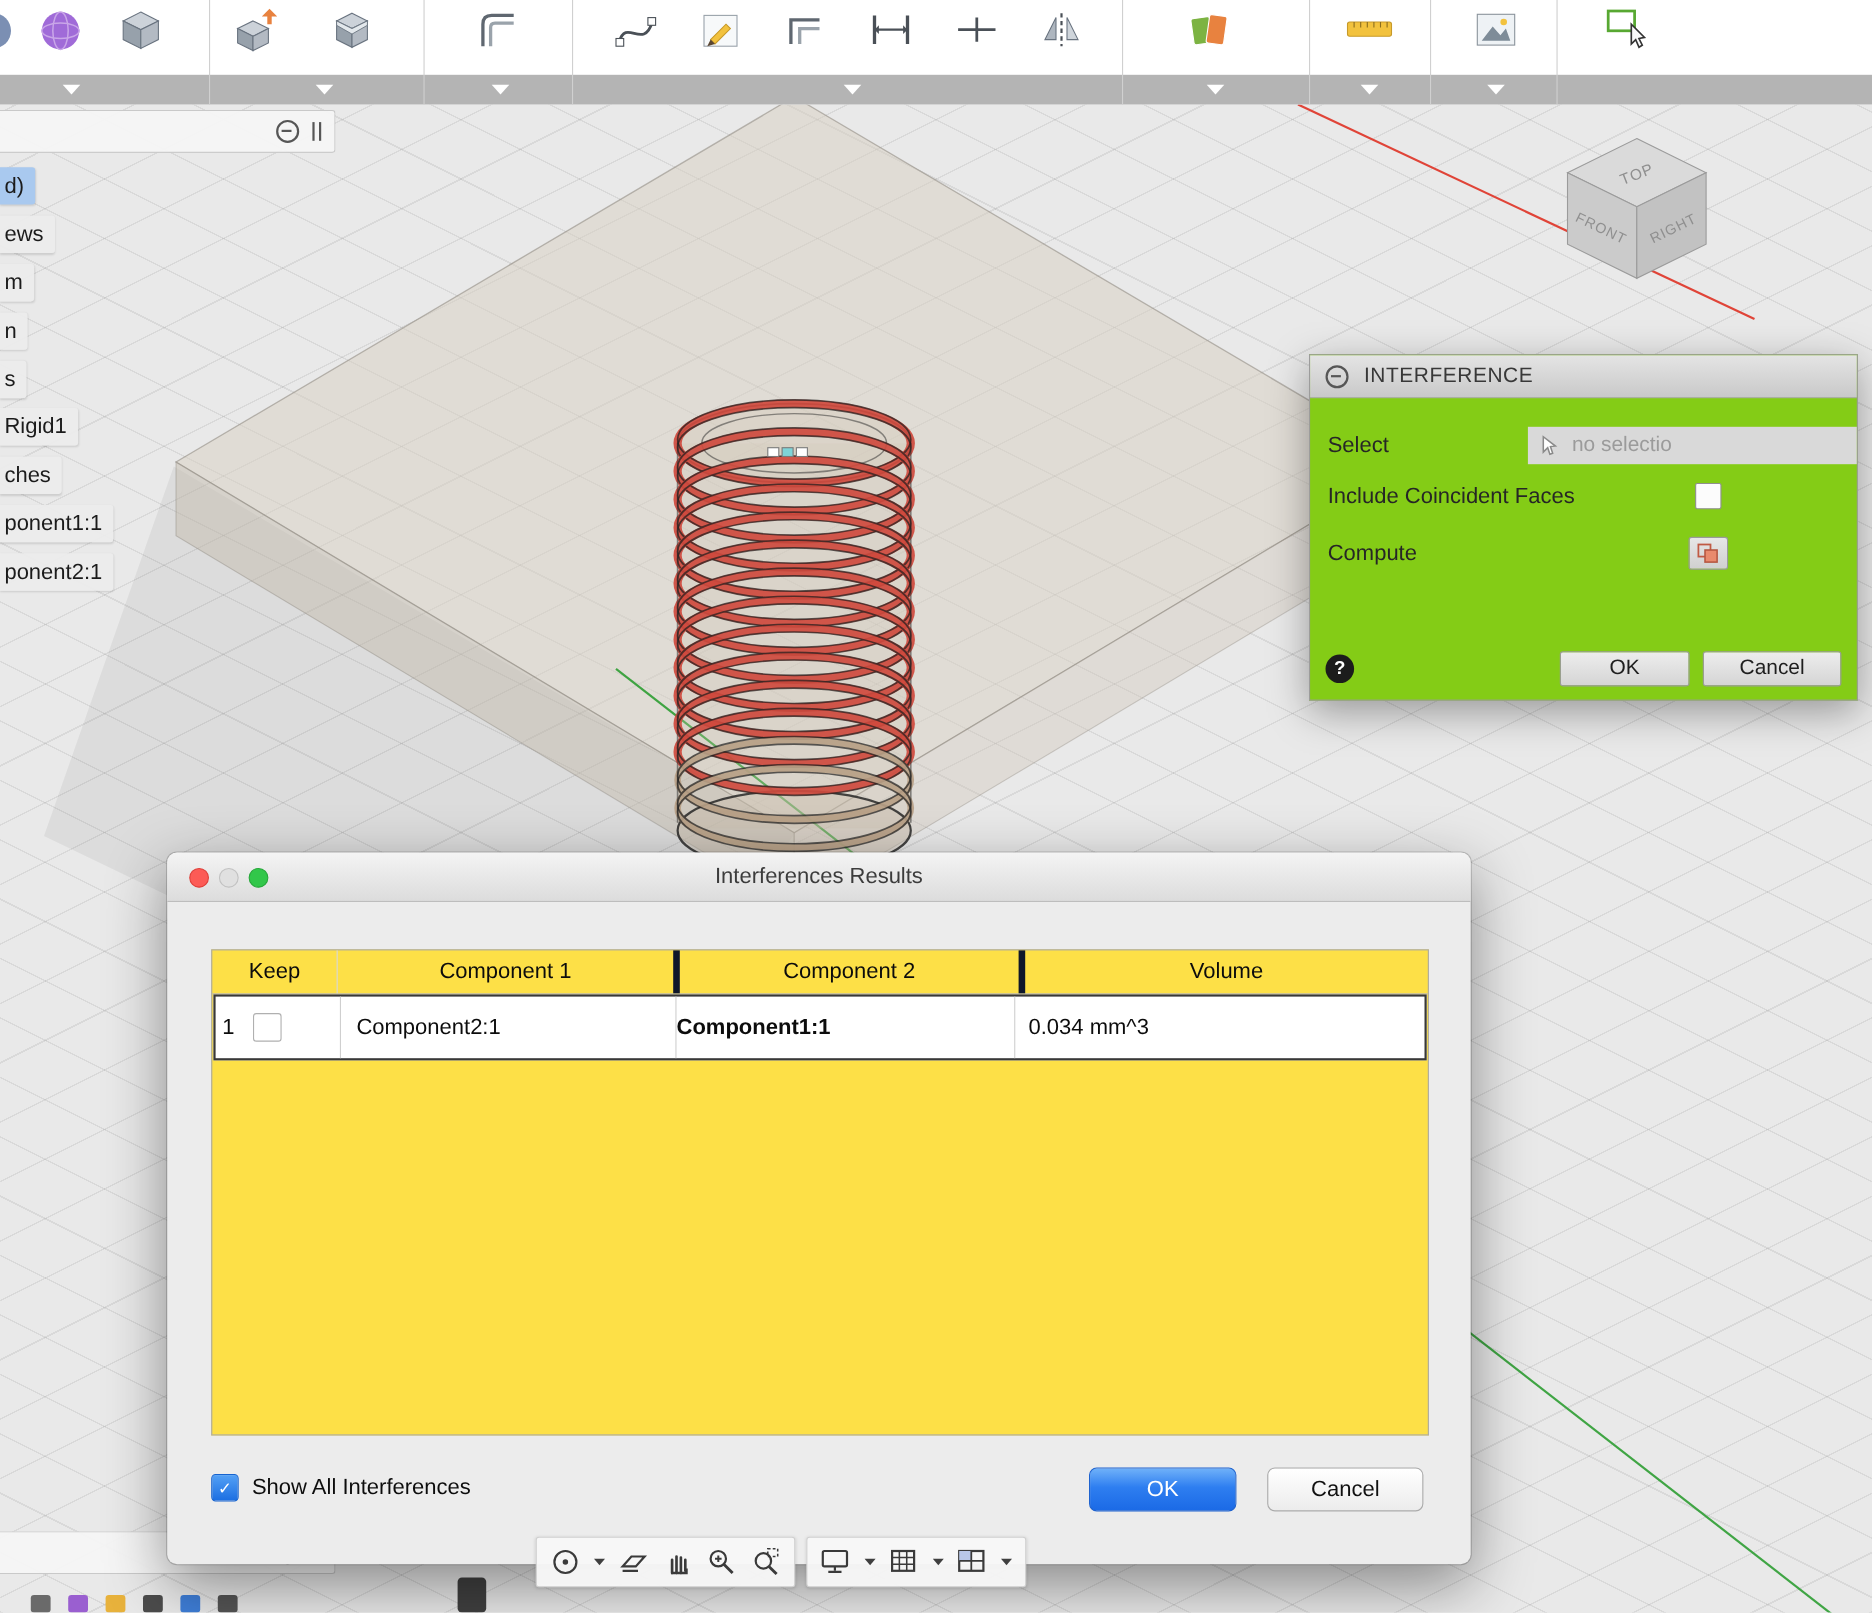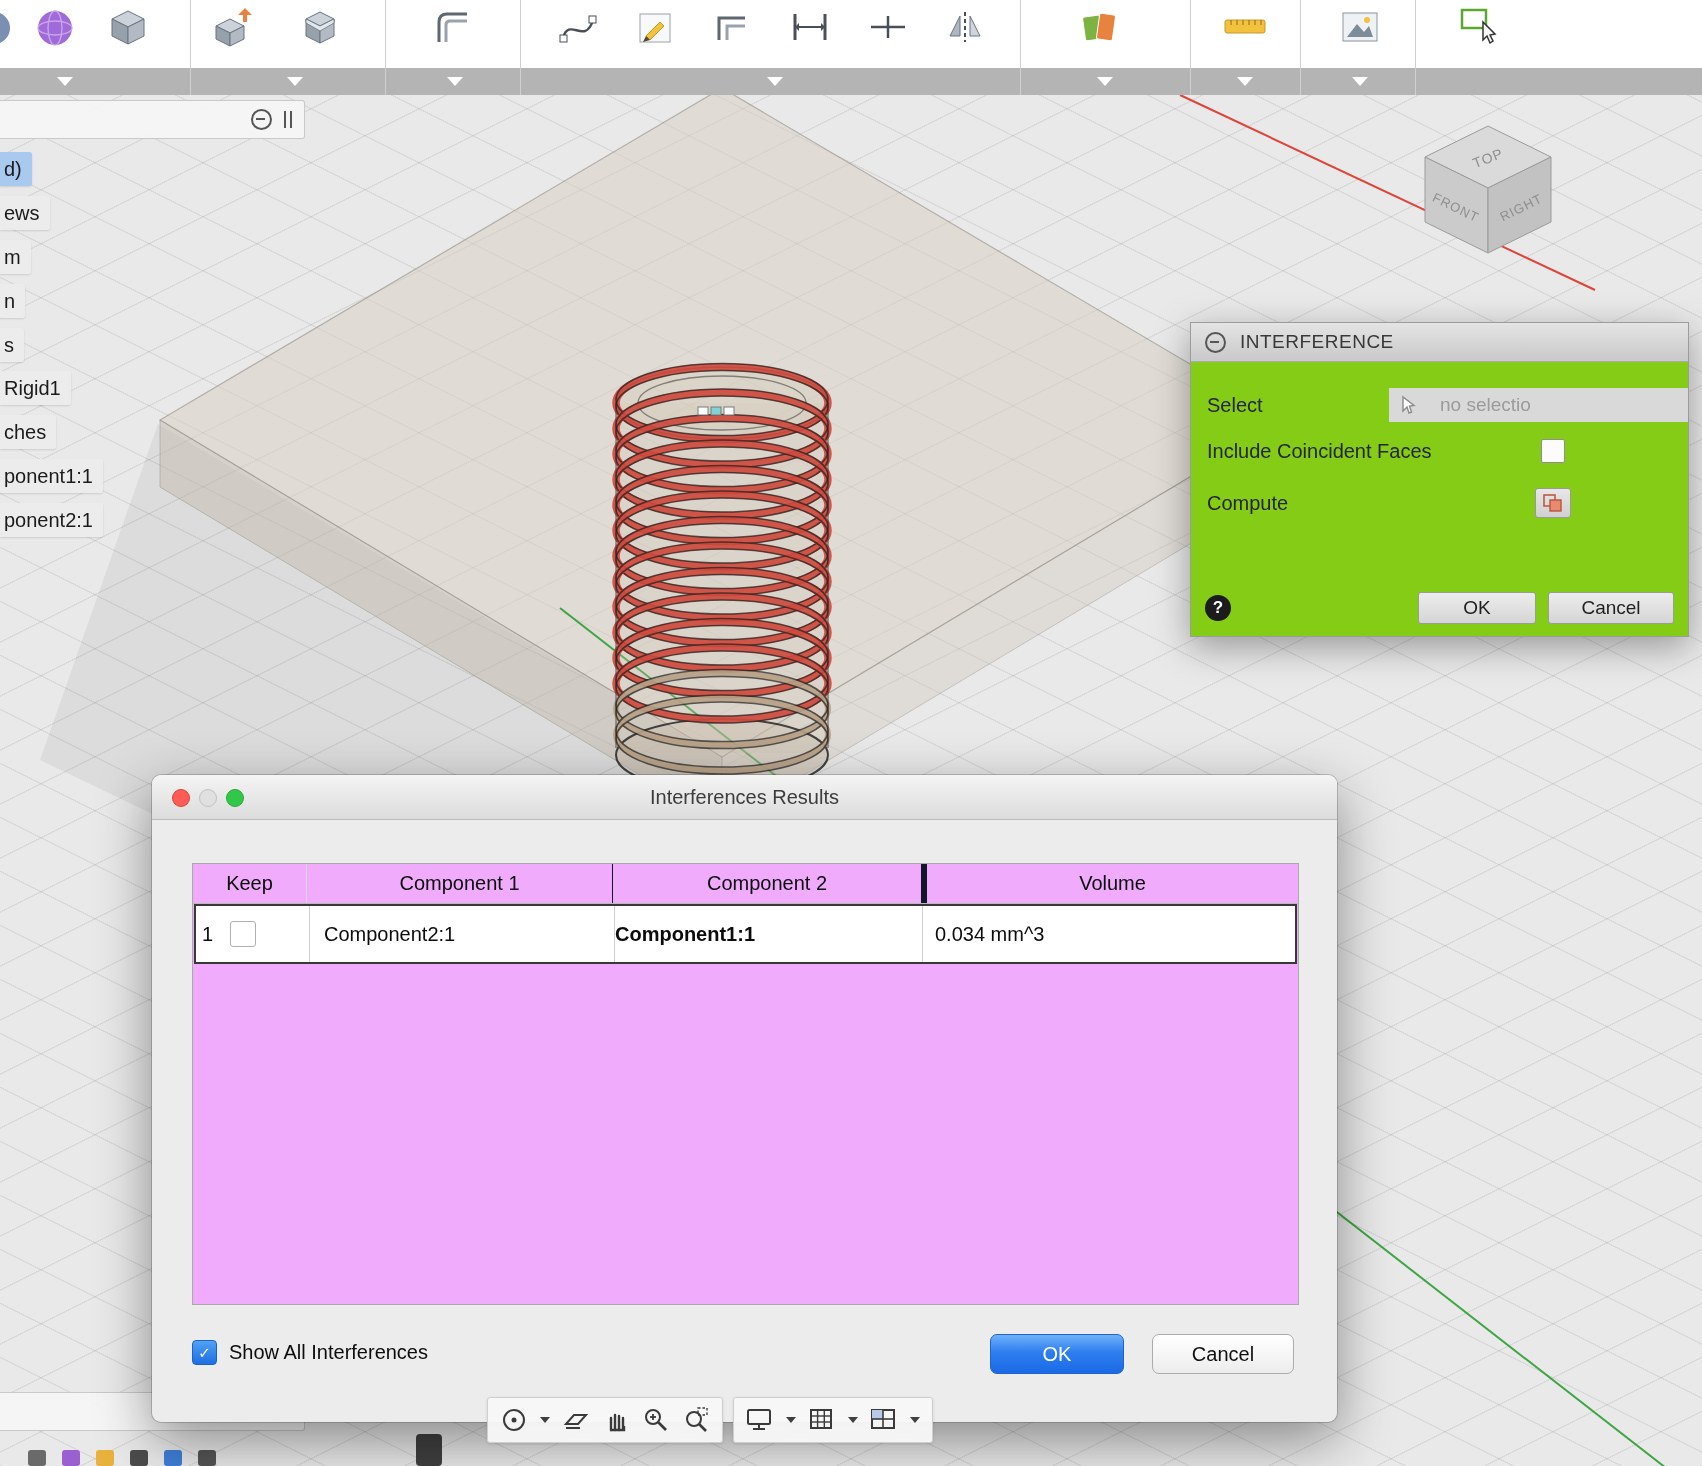--- a/index.html
+++ b/index.html
@@ -33,43 +33,43 @@
   .circ .vbar{position:absolute;left:7px;top:3px;width:2px;height:9px;background:#565656;}
   .pause{display:flex;gap:4px;}
   .pause i{display:block;width:2px;height:17px;background:#565656;}
   
   .interf{position:absolute;left:1190px;top:322px;width:497px;height:313px;background:#84cc16;
           border:1px solid #9c9c9c;box-shadow:0 10px 34px rgba(0,0,0,0.35);z-index:30;font-size:20px;color:#262626;}
   .interf-title{height:38px;background:linear-gradient(#e4e4e4,#c9c9c9);border-bottom:1px solid #adadad;
                 display:flex;align-items:center;gap:14px;padding-left:14px;font-size:19px;color:#383838;letter-spacing:0.5px;}
   .irow{position:absolute;left:16px;right:0;height:40px;display:flex;align-items:center;}
   .sel-box{position:absolute;left:182px;right:0;top:3px;bottom:3px;background:#d9d9d9;display:flex;
-           align-items:center;gap:23px;padding-left:10px;color:#9b9b9b;font-size:19px;overflow:hidden;white-space:nowrap;}
+           align-items:center;gap:12px;padding-left:10px;color:#9b9b9b;font-size:19px;overflow:hidden;white-space:nowrap;}
   .ichk{position:absolute;left:334px;width:22px;height:22px;background:#fcfcfc;border:1px solid #8f8f8f;border-radius:2px;}
   .compute-btn{position:absolute;left:328px;width:34px;height:28px;background:linear-gradient(#e7e7e7,#d0d0d0);
                border:1px solid #9a9a9a;border-radius:3px;display:flex;align-items:center;justify-content:center;}
   .ifoot{position:absolute;left:0;right:0;bottom:0;height:56px;display:flex;align-items:center;padding:0 14px;}
   .help-circ{width:26px;height:26px;border-radius:50%;background:#1c1c1c;color:#ffffff;font-size:17px;font-weight:bold;
              display:flex;align-items:center;justify-content:center;}
   .gbtn{height:30px;background:linear-gradient(#ededed,#d5d5d5);border:1px solid #9b9b9b;border-radius:3px;
         display:flex;align-items:center;justify-content:center;font-size:19px;color:#1f1f1f;}
   
   .results{position:absolute;left:152px;top:775px;width:1185px;height:647px;background:#ececec;border-radius:9px;
            box-shadow:0 18px 55px rgba(0,0,0,0.42),0 0 0 1px rgba(0,0,0,0.18);z-index:40;overflow:hidden;}
   .res-title{height:44px;background:linear-gradient(#f4f4f4,#dcdcdc);border-bottom:1px solid #bdbdbd;position:relative;
              display:flex;align-items:center;justify-content:center;font-size:20px;color:#3c3c3c;}
   .lights{position:absolute;left:20px;top:14px;display:flex;gap:9px;}
   .light{width:16px;height:16px;border-radius:50%;}
   .l-red{background:#fc5b56;border:1px solid #df403a;}
   .l-gray{background:#e0e0e0;border:1px solid #c2c2c2;}
   .l-green{background:#32c74a;border:1px solid #27a83a;}
-  .res-table{position:absolute;left:40px;top:88px;width:1105px;height:440px;background:#f0abfc;border:1px solid #a9a9a9;}
+  .res-table{position:absolute;left:40px;top:88px;width:1105px;height:440px;background:#fde047;border:1px solid #a9a9a9;}
   .th-row{display:flex;height:39px;border-bottom:1px solid #b9b9b9;font-size:20px;color:#0c0c0c;align-items:stretch;text-align:center;}
   .th-row div{display:flex;align-items:center;justify-content:center;}
-  .h0{width:113px;} .h1{width:305px;border-left:1px solid #d8d8d8;} .h2{width:308px;border-left:1px solid #0f172a;}
+  .h0{width:113px;} .h1{width:305px;border-left:1px solid #d8d8d8;} .h2{width:308px;border-left:6px solid #0f172a;}
   .h3{flex:1;border-left:6px solid #0f172a;}
   .sel-row{position:absolute;left:1px;right:1px;top:40px;height:56px;border:2px solid #383838;background:#ffffff;
            display:flex;align-items:center;font-size:20px;color:#0c0c0c;}
   .c-num{width:20px;padding-left:6px;}
   .c-keep{width:87px;display:flex;align-items:center;}
   .cb{width:24px;height:24px;background:#fff;border:1px solid #b0b0b0;border-radius:3px;margin-left:8px;}
   .c-t1{width:305px;border-left:1px solid #cfcfcf;align-self:stretch;display:flex;align-items:center;padding-left:14px;box-sizing:border-box;}
   .c-t2{width:308px;border-left:1px solid #cfcfcf;align-self:stretch;display:flex;align-items:center;padding-left:0;box-sizing:border-box;font-weight:bold;}
   .c-t3{flex:1;border-left:1px solid #cfcfcf;align-self:stretch;display:flex;align-items:center;padding-left:12px;box-sizing:border-box;}
   .showall{position:absolute;left:40px;top:565px;display:flex;gap:12px;align-items:center;font-size:20px;color:#0d0d0d;}

